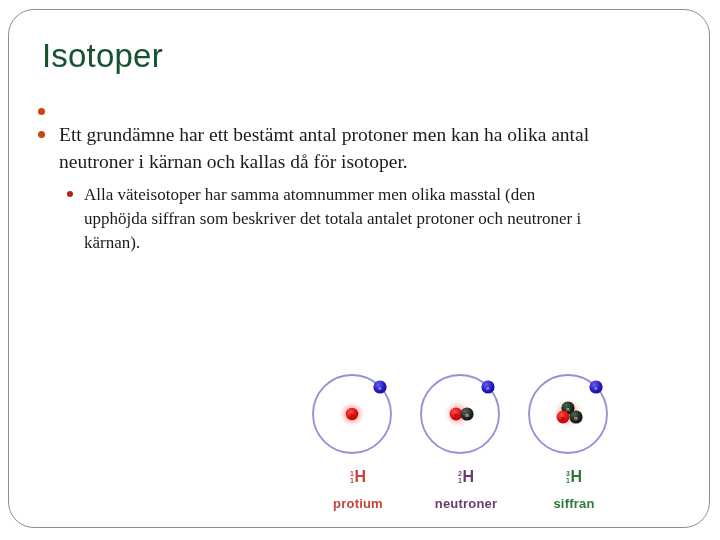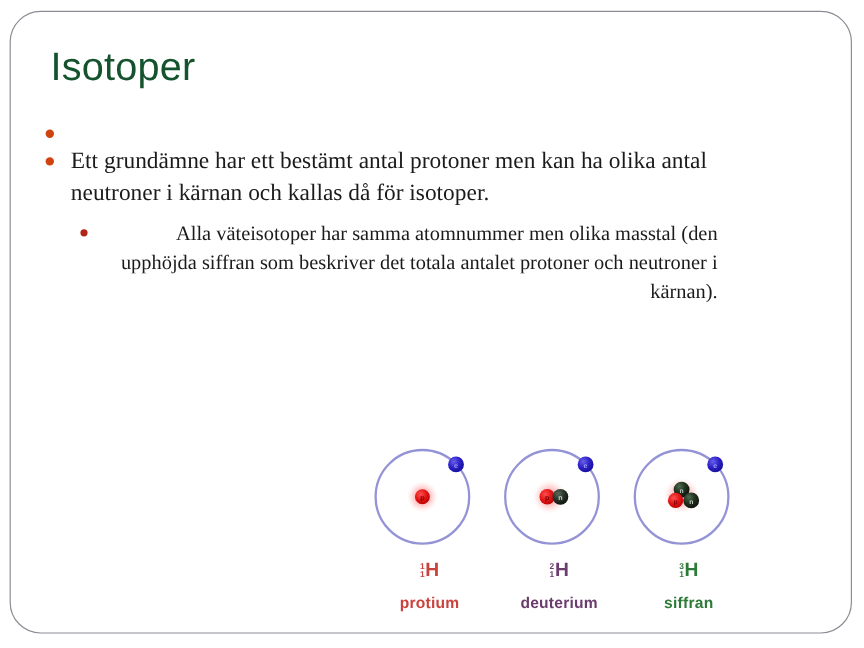--- a/index.html
+++ b/index.html
@@ -78,21 +78,20 @@
   .bullet-row.level2 .bullet-dot {
     width: 6px;
     height: 6px;
     background: #B32418;
     margin-top: 8px;
     margin-right: 11px;
   }
   .bullet-row.level2 .bullet-text {
     font-size: 17px;
     line-height: 1.42;
-    text-align: right;
   }
 
   
   #isotope-figure {
     position: absolute;
     left: 306px;
     top: 366px;
     width: 324px;
     height: 160px;
   }
@@ -252,21 +251,21 @@
           <circle cx="74" cy="21" r="6.6" fill="url(#deball)"></circle>
           <text x="74" y="23.6" font-family="'Liberation Sans',sans-serif" font-size="6" font-weight="bold" fill="#9aa0f0" text-anchor="middle">e</text>
         </svg>
       </div>
       <div class="iso-symbol c-deuterium">
         <span class="nums">
           <span>2</span>
           <span>1</span>
         </span><span class="elem">H</span>
       </div>
-      <div class="iso-name c-deuterium">deuterium</div>
+      <div class="iso-name c-deuterium">neutroner</div>
     </div>
 
     <div class="atom-col" style="left:216px;">
       <div class="atom-diagram">
         <svg class="atom-svg" width="104" height="96" viewBox="0 0 104 96">
           <defs>
             <radialGradient id="tglow" cx="50%" cy="50%" r="50%">
               <stop offset="0%" stop-color="#ff6a6a" stop-opacity="0.85"></stop>
               <stop offset="60%" stop-color="#ff9a9a" stop-opacity="0.4"></stop>
               <stop offset="100%" stop-color="#ffd0d0" stop-opacity="0"></stop>

